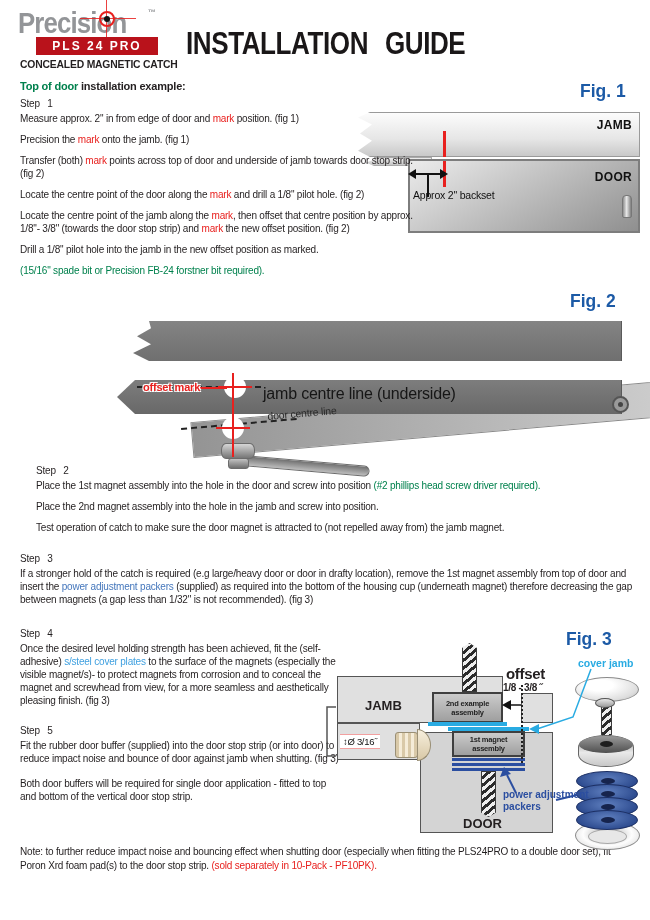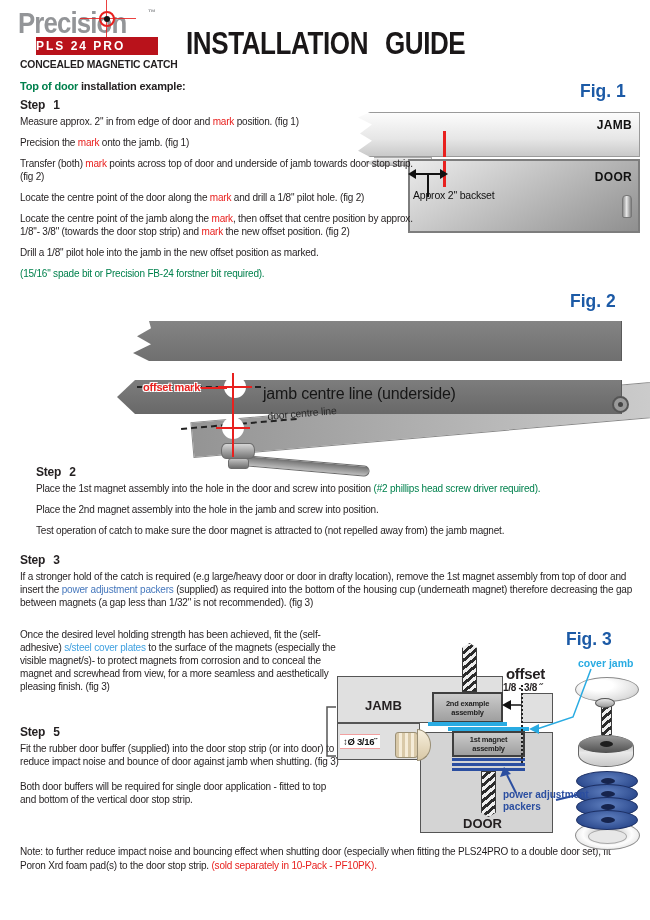--- a/index.html
+++ b/index.html
@@ -8,38 +8,38 @@
     --brandred:#b9121b; --brandgray:#939598;
   }
   *{margin:0;padding:0;box-sizing:border-box;}
   html,body{background:#fff;}
   body{font-family:"Liberation Sans",sans-serif;color:var(--ink);}
   .page{position:relative;width:650px;height:920px;background:#fff;overflow:hidden;}
   .abs{position:absolute;}
 
   
   .p{font-size:10px;letter-spacing:-0.2px;line-height:1.3;margin-bottom:8px;}
-  .h{font-size:12px;font-weight:bold;word-spacing:5px;margin-bottom:3px;letter-spacing:-0.2px;}
+  .h{font-size:10px;font-weight:normal;word-spacing:5px;margin-bottom:3px;letter-spacing:-0.2px;}
   .seg-red{color:var(--red);}
   .seg-green{color:var(--green);}
   .seg-blue{color:var(--linkblue);}
   .seg-lblue{color:var(--lightblue);}
   .intro{font-size:11px;font-weight:bold;letter-spacing:-0.2px;}
   .intro .lead{color:var(--green);}
   .figlabel{color:var(--figblue);font-size:19px;font-weight:bold;transform:scaleX(.92);transform-origin:0 0;white-space:nowrap;}
   .note{font-size:10px;letter-spacing:-0.2px;line-height:1.35;}
 
   
   .title{left:186px;top:26px;font-size:31px;font-weight:bold;letter-spacing:-0.5px;word-spacing:12px;
          transform:scaleX(.84);transform-origin:0 0;white-space:nowrap;color:#1a1718;}
   .brand{left:18px;top:6px;font-size:30px;font-weight:bold;color:var(--brandgray);
          transform:scaleX(.86);transform-origin:0 0;white-space:nowrap;letter-spacing:-1px;}
   .brand-tm{left:148px;top:8px;font-size:8px;color:var(--brandgray);font-weight:bold;}
   .logo-band{left:36px;top:37px;width:122px;height:18px;background:var(--brandred);
-             color:#fff;font-size:12px;font-weight:bold;letter-spacing:2px;text-align:left;line-height:18px;}
+             color:#fff;font-size:12px;font-weight:bold;letter-spacing:2px;text-align:center;line-height:18px;}
   .logo-sub{left:20px;top:58px;font-size:11.5px;font-weight:bold;letter-spacing:-0.2px;
             transform:scaleX(.9);transform-origin:0 0;white-space:nowrap;}
   .lt-ring{position:absolute;left:99px;top:11px;width:16px;height:16px;border:2px solid var(--red);border-radius:50%;}
   .lt-dot{position:absolute;left:104px;top:16px;width:6px;height:6px;background:#111;border-radius:50%;}
   .lt-v{position:absolute;left:106px;top:0px;width:1px;height:44px;background:var(--red);opacity:.85;}
   .lt-h{position:absolute;left:80px;top:18px;width:56px;height:1px;background:var(--red);opacity:.85;}
 
   
   .bar-label{position:absolute;font-size:12px;font-weight:bold;letter-spacing:.3px;color:#111;}
   .dash{position:absolute;border-top:2px dashed #222;}
@@ -108,21 +108,21 @@
   .f3-mag{position:absolute;border:2px solid #3f3f3f;background:linear-gradient(#cbcbcb,#9f9f9f);
           font-size:7.5px;font-weight:bold;color:#222;text-align:center;letter-spacing:-0.2px;z-index:2;
           display:flex;align-items:center;justify-content:center;}
   .f3-cyan{position:absolute;height:4px;background:var(--cyan);z-index:2;}
   .f3-stripe{position:absolute;height:3px;background:var(--pblue);z-index:2;}
   .f3-jamb-label{position:absolute;left:42px;top:55px;font-size:13px;font-weight:bold;}
   .f3-door-label{position:absolute;left:140px;top:173px;font-size:13px;font-weight:bold;}
   .f3-offset{position:absolute;left:183px;top:22px;font-size:15px;font-weight:bold;letter-spacing:-0.3px;}
   .f3-range{position:absolute;left:180px;top:39px;font-size:10px;font-weight:bold;letter-spacing:-0.3px;}
   .f3-dotted{position:absolute;left:198px;top:42px;height:78px;border-left:2px dotted #222;z-index:3;}
-  .f3-dim{position:absolute;left:17px;top:91px;font-size:9.5px;font-weight:bold;color:#111;background:#fff;
+  .f3-dim{position:absolute;left:17px;top:91px;font-size:9.5px;font-weight:normal;color:#111;background:#fff;
           padding:1px 3px;border-top:1px solid #f2a0a0;border-bottom:1px solid #f2a0a0;z-index:2;letter-spacing:-0.3px;}
   .f3-buffer{position:absolute;left:72px;top:89px;width:23px;height:26px;z-index:2;border:1px solid #9a8f75;border-radius:3px;
              background:repeating-linear-gradient(90deg,#d9c9a8 0 3px,#f5ecd8 3px 6px);}
   .f3-dome{position:absolute;left:94px;top:86px;width:14px;height:32px;z-index:2;border:1px solid #9a8f75;
            border-radius:0 14px 14px 0/0 16px 16px 0;background:linear-gradient(to bottom,#f7efdd,#d8c8a6);}
   .f3-packers{position:absolute;left:180px;top:146px;font-size:10px;font-weight:bold;color:var(--pblue);line-height:1.15;z-index:4;}
   .f3-cover{position:absolute;left:255px;top:14px;font-size:10.5px;font-weight:bold;color:var(--cyan);z-index:4;}
   .f3-disc{position:absolute;left:252px;top:34px;width:64px;height:25px;border-radius:50%;border:1px solid #8a8a8a;z-index:2;
            background:radial-gradient(ellipse at 38% 32%,#fff 25%,#dedede 70%,#b2b2b2);}
   .f3-shead{position:absolute;left:272px;top:55px;width:20px;height:10px;border-radius:50%;border:1px solid #555;z-index:3;
@@ -218,20 +218,21 @@
     <p class="p">Place the 2nd magnet assembly into the hole in the jamb and screw into position.</p>
     <p class="p">Test operation of catch to make sure the door magnet is attracted to (not repelled away from) the jamb magnet.</p>
   </div>
 
   <div class="abs" style="left:20px;top:553px;width:622px;">
     <div class="h">Step 3</div>
     <p class="p"><span>If a stronger hold of the catch is required (e.g large/heavy door or door in drafty location), remove the 1st magnet assembly from top of door and insert the </span><span class="seg-blue">power adjustment packers</span><span> (supplied) as required into the bottom of the housing cup (underneath magnet) therefore decreasing the gap between magnets (a gap less than 1/32" is not recommended). (fig 3)</span></p>
   </div>
 
   <div class="abs" style="left:20px;top:628px;width:330px;">
+    <div class="h">Step 4</div>
     <p class="p"><span>Once the desired level holding strength has been achieved, fit the (self-adhesive) </span><span class="seg-lblue">s/steel cover plates</span><span> to the surface of the magnets (especially the visible magnet/s)- to protect magnets from corrosion and to conceal the magnet and screwhead from view, for a more seamless and aesthetically pleasing finish. (fig 3)</span></p>
   </div>
 
   <div class="abs" style="left:20px;top:725px;width:320px;">
     <div class="h">Step 5</div>
     <p class="p">Fit the rubber door buffer (supplied) into the door stop strip (or into door) to reduce impact noise and bounce of door against jamb when shutting. (fig 3)</p>
     <p class="p" style="margin-top:12px;">Both door buffers will be required for single door application - fitted to top and bottom of the vertical door stop strip.</p>
   </div>
 
   <div class="abs note" style="left:20px;top:845px;width:612px;">

